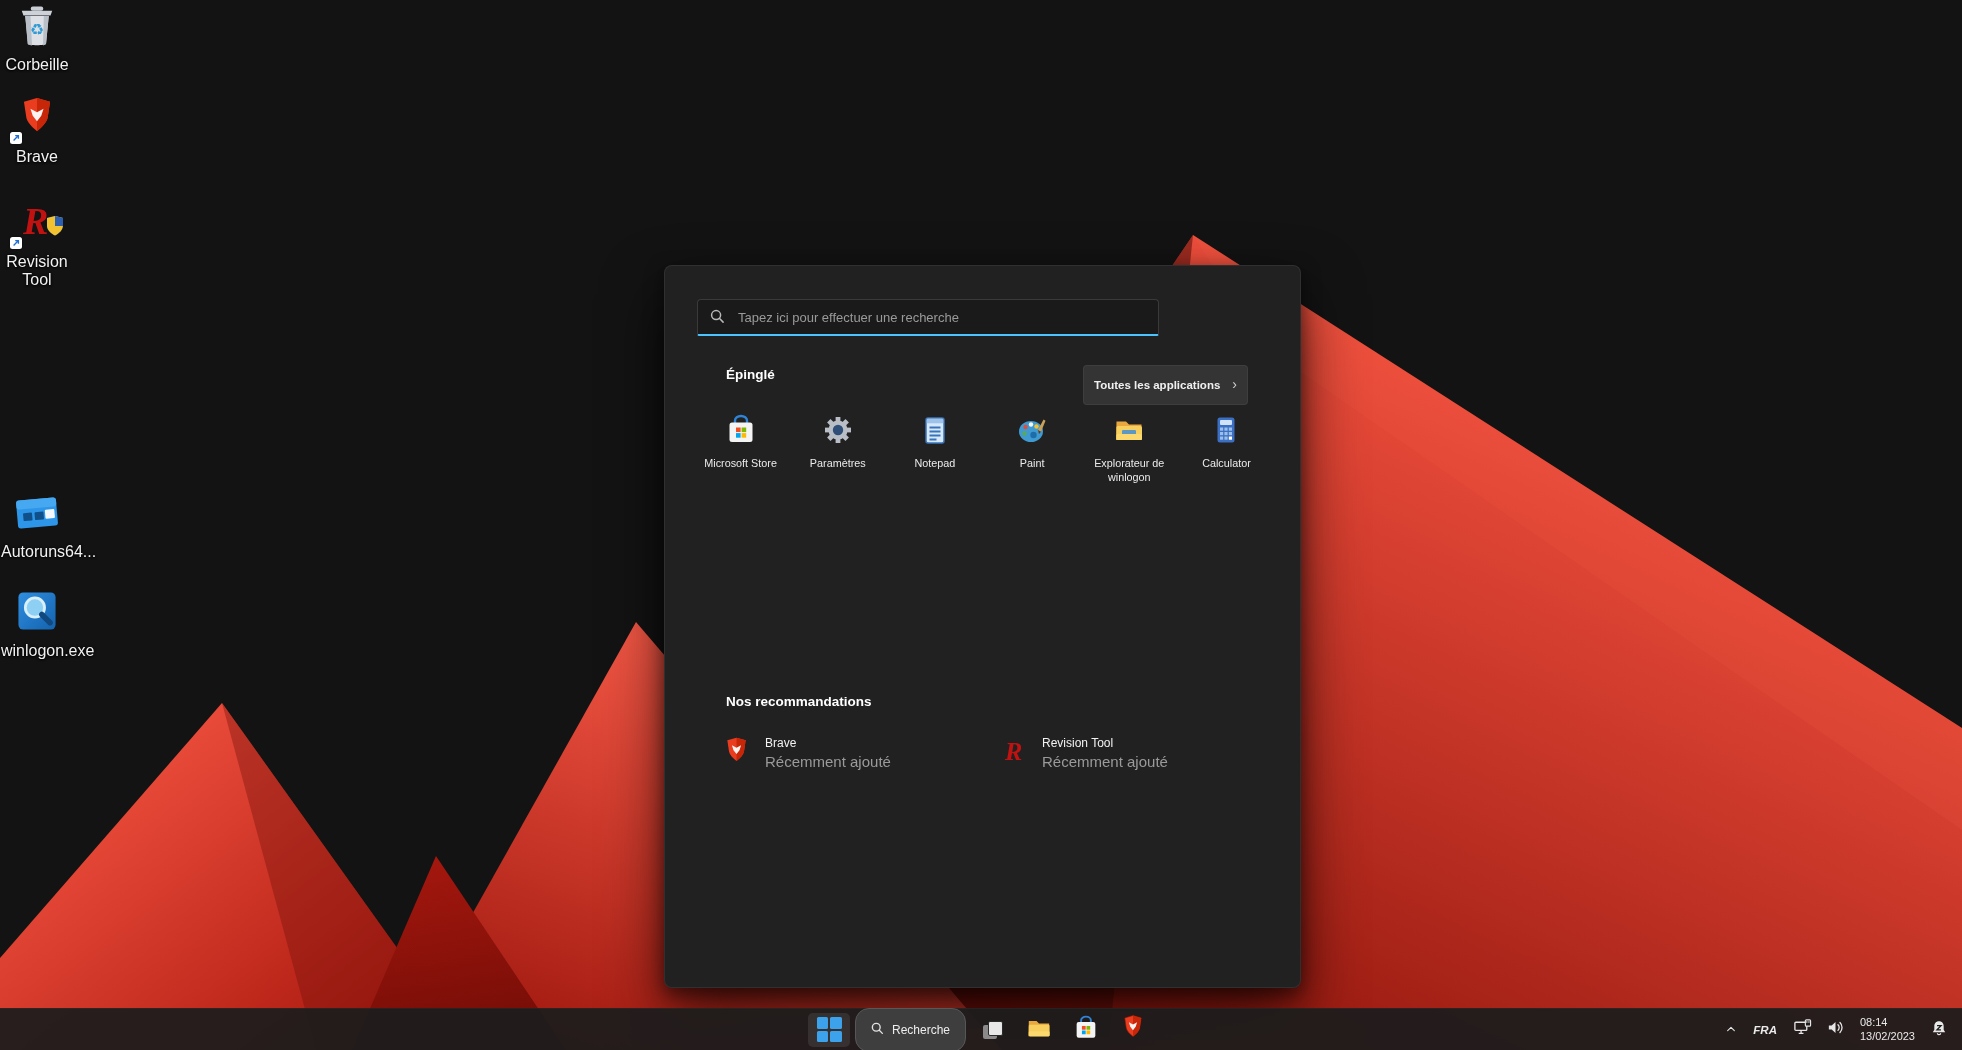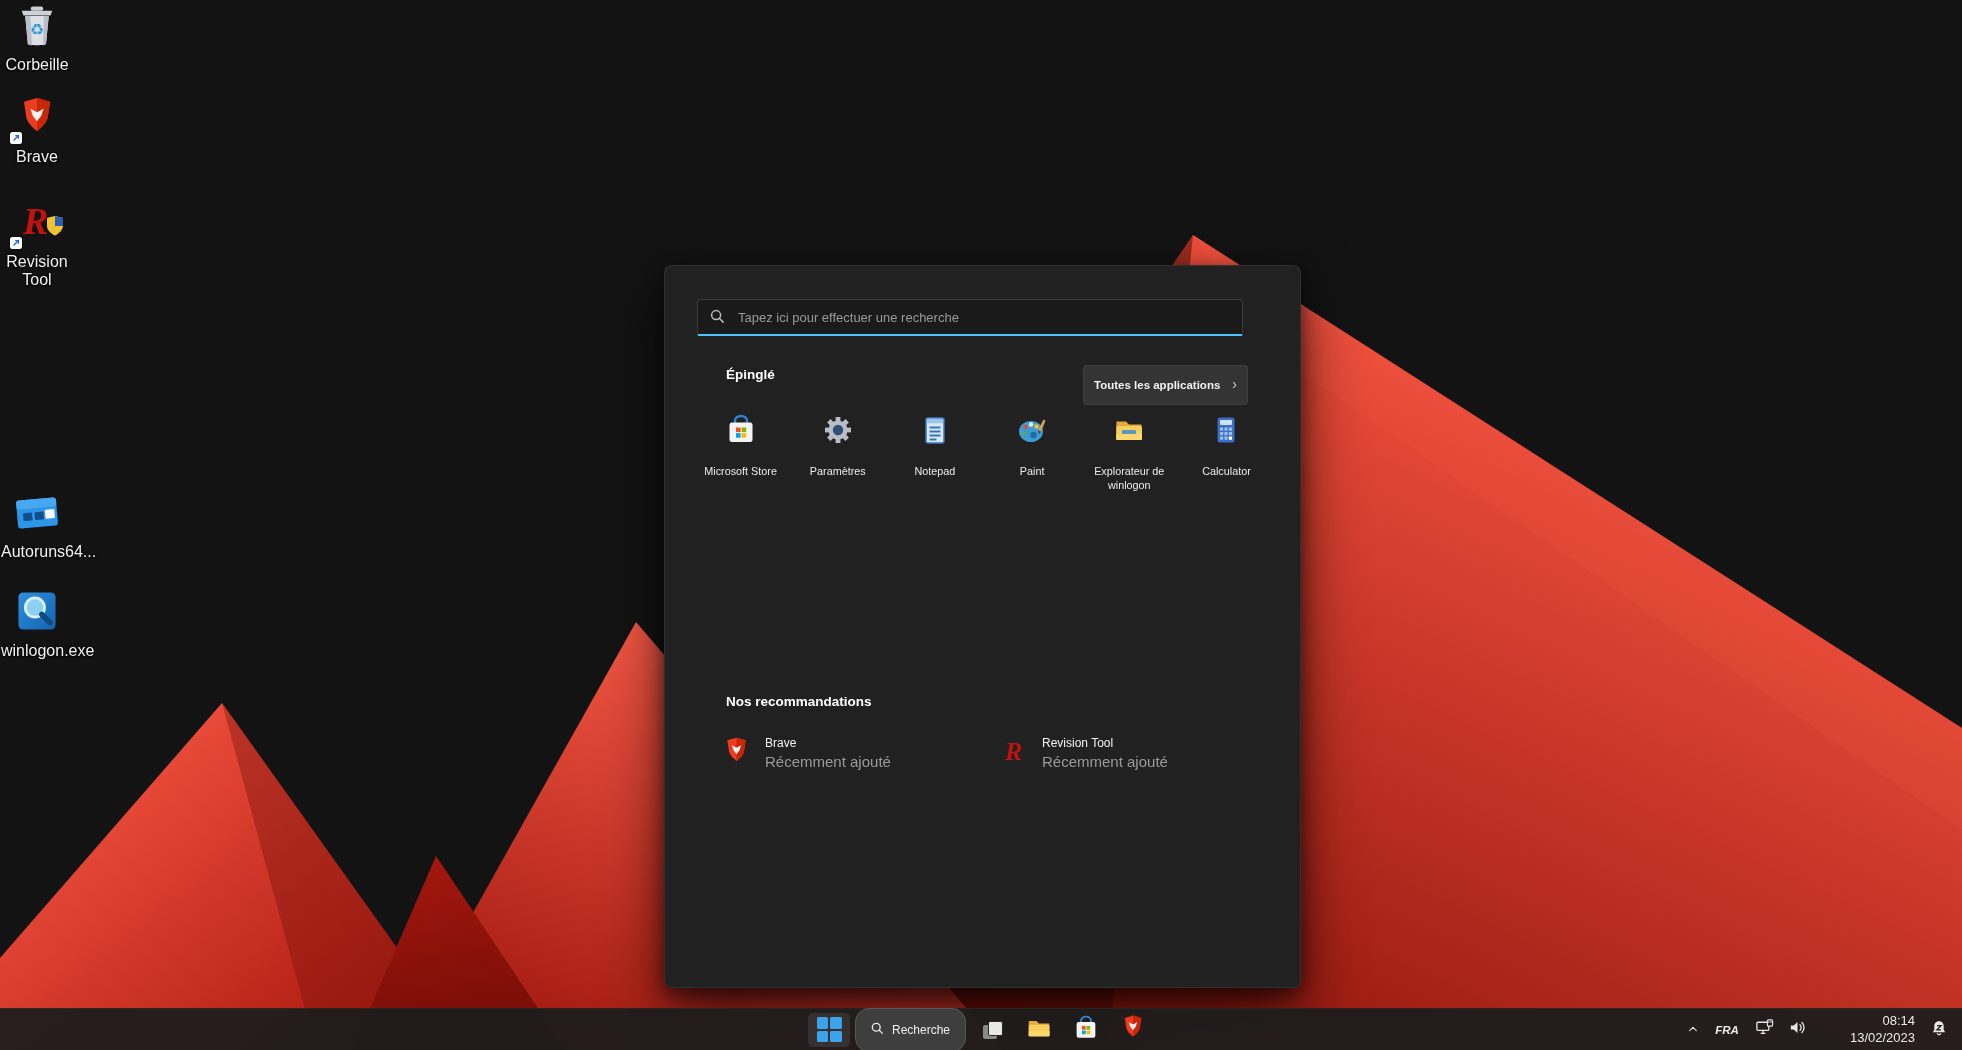--- a/index.html
+++ b/index.html
@@ -15,34 +15,34 @@
   .di{position:absolute;left:1px;width:72px;text-align:center;z-index:2;cursor:default;}
   .di .ic{height:46px;display:flex;align-items:flex-end;justify-content:center;position:relative;}
   .di .lbl{margin-top:5px;font-size:16px;color:#f2f2f2;text-shadow:0 1px 2px rgba(0,0,0,.95),0 0 3px rgba(0,0,0,.8);line-height:1.15;}
   .sc-arrow{position:absolute;left:9px;bottom:-1px;width:12px;height:12px;background:#fff;border-radius:2.5px;
     display:flex;align-items:center;justify-content:center;box-shadow:0 0 2px rgba(0,0,0,.6);}
 
   
   #startmenu{left:664px;top:265px;width:637px;height:723px;z-index:5;background:#212121;
     border:1px solid rgba(255,255,255,.07);border-radius:8px;
     box-shadow:0 28px 60px rgba(0,0,0,.65),0 6px 18px rgba(0,0,0,.5);}
-  #sm-search{position:absolute;left:32px;top:33px;width:546px;height:37px;background:#1a1a1a;
+  #sm-search{position:absolute;left:32px;top:33px;width:462px;height:37px;background:#1a1a1a;
     border:1px solid #3a3a3a;border-bottom:2px solid var(--accent);border-radius:4px 4px 2px 2px;
     color:#d8d8d8;font-size:13px;padding:0 8px 0 40px;outline:none;font-family:"Liberation Sans",sans-serif;}
   #sm-search::placeholder{color:#9a9a9a;}
   .sm-search-ic{position:absolute;left:45px;top:43px;pointer-events:none;}
   .sm-h{position:absolute;font-size:13.5px;font-weight:700;color:#fff;}
   #allapps{position:absolute;left:418px;top:99px;height:40px;display:flex;align-items:center;gap:12px;
     padding:0 10px;background:#343434;border:1px solid rgba(255,255,255,.05);border-radius:4px;cursor:pointer;}
   #allapps .t{font-size:11.5px;font-weight:600;color:#f0f0f0;}
   #allapps .c{font-size:14px;color:#cfcfcf;line-height:1;margin-top:-2px;}
   #pinned{position:absolute;left:27px;top:143px;width:583px;display:flex;}
   .papp{flex:1;text-align:center;padding-top:6px;cursor:pointer;border-radius:6px;}
   .papp .pic{height:34px;display:flex;align-items:center;justify-content:center;}
-  .papp .plbl{margin-top:15px;font-size:10.8px;color:#ebebeb;line-height:1.3;padding:0 6px;}
+  .papp .plbl{margin-top:7px;font-size:10.8px;color:#ebebeb;line-height:1.3;padding:0 6px;}
   #reco-row{position:absolute;left:44px;top:462px;width:560px;display:flex;}
   .reco{width:292px;display:flex;align-items:center;gap:15px;padding:8px 14px;border-radius:6px;cursor:pointer;}
   .reco .rt1{font-size:12px;color:#f2f2f2;}
   .reco .rt2{font-size:15px;color:#9a9a9a;margin-top:3px;}
   #userbar{position:absolute;left:0;bottom:0;width:100%;height:61px;background:#1a1a1a;
     border-top:1px solid rgba(255,255,255,.04);border-radius:0 0 8px 8px;display:flex;align-items:center;}
   #userchip{display:flex;align-items:center;gap:14px;margin-left:60px;cursor:pointer;padding:6px 10px;border-radius:6px;}
   .avatar{width:29px;height:29px;border-radius:50%;background:#ededed;position:relative;overflow:hidden;}
   .avatar .hd{position:absolute;left:9.5px;top:6px;width:10px;height:10px;border-radius:50%;background:#9a9a9a;}
   .avatar .bd{position:absolute;left:5.5px;top:17.5px;width:18px;height:12px;border-radius:9px 9px 0 0;background:#9a9a9a;}
@@ -57,21 +57,21 @@
   .tb-btn{width:42px;height:34px;display:flex;align-items:center;justify-content:center;border-radius:5px;cursor:pointer;}
   .tb-btn.active{background:rgba(255,255,255,.09);}
   #tb-searchpill{height:44px;border-radius:14px;background:#3e3e3e;border:1px solid #585858;
     display:flex;align-items:center;gap:8px;padding:0 15px;cursor:pointer;}
   #tb-searchpill .t{font-size:12px;color:#ededed;}
   .winlogo{width:25px;height:25px;display:grid;grid-template-columns:1fr 1fr;grid-template-rows:1fr 1fr;gap:2px;}
   .winlogo i{background:#3da2ec;border-radius:1.5px;}
   #tb-tray{position:absolute;right:8px;top:0;height:100%;display:flex;align-items:center;gap:2px;}
   .tr-btn{height:34px;display:flex;align-items:center;justify-content:center;border-radius:4px;cursor:pointer;padding:0 6px;font-style:italic;}
   #tr-lang{font-size:11.5px;color:#eaeaea;font-weight:600;padding:0 8px;}
-  #tr-clock{text-align:right;font-size:13px;color:#eaeaea;line-height:1.25;padding:0 7px;cursor:pointer;margin-left:28px;}
+  #tr-clock{font-size:11px;color:#eaeaea;line-height:1.25;padding:0 7px;cursor:pointer;}
 
   .tv-back{width:14px;height:14px;background:#8a8a8a;border-radius:2px;position:absolute;left:4px;top:7px;}
   .tv-front{width:15px;height:15px;background:#e8e8e8;border-radius:2px;position:absolute;left:9px;top:3px;border:1px solid #2a2a2a;}
 </style>
 </head>
 <body>
 
 <svg id="wallpaper" class="abs" viewBox="0 0 1962 1050" width="1962" height="1050">
   <defs>
     <linearGradient id="gW" gradientUnits="userSpaceOnUse" x1="1420" y1="340" x2="1080" y2="1060">

